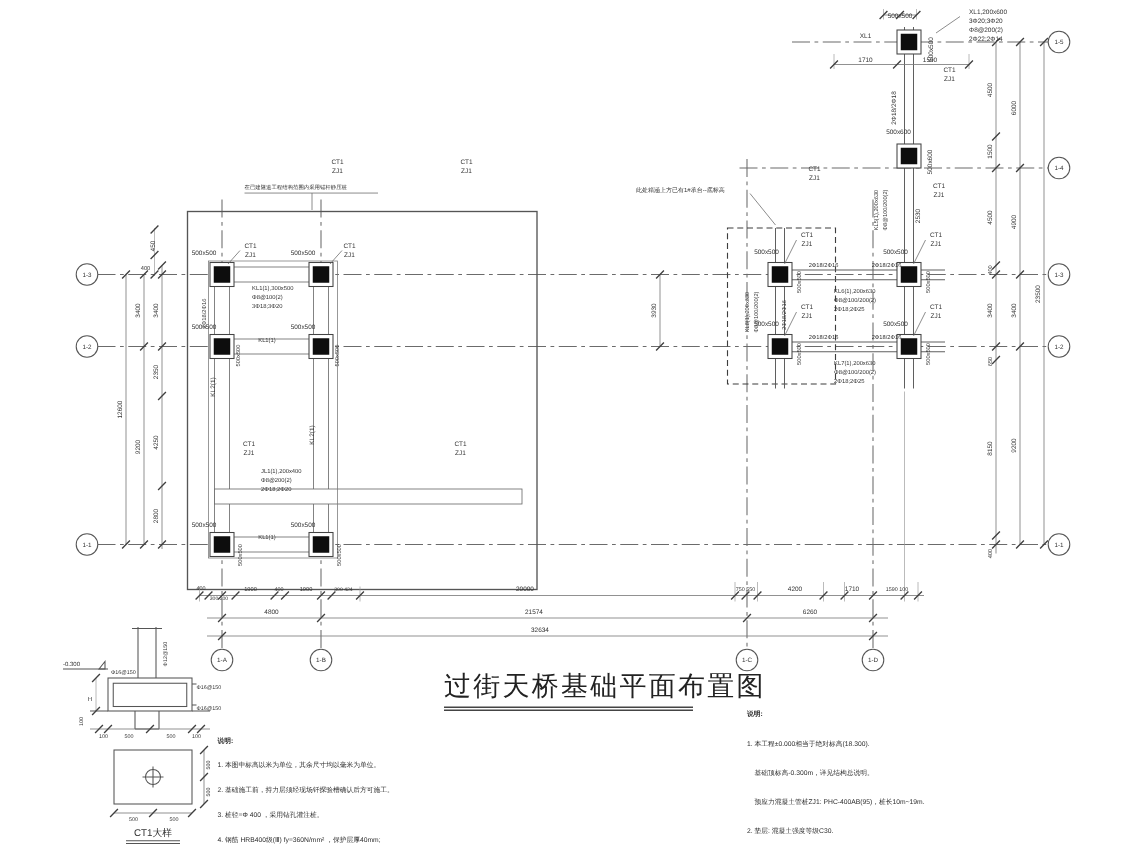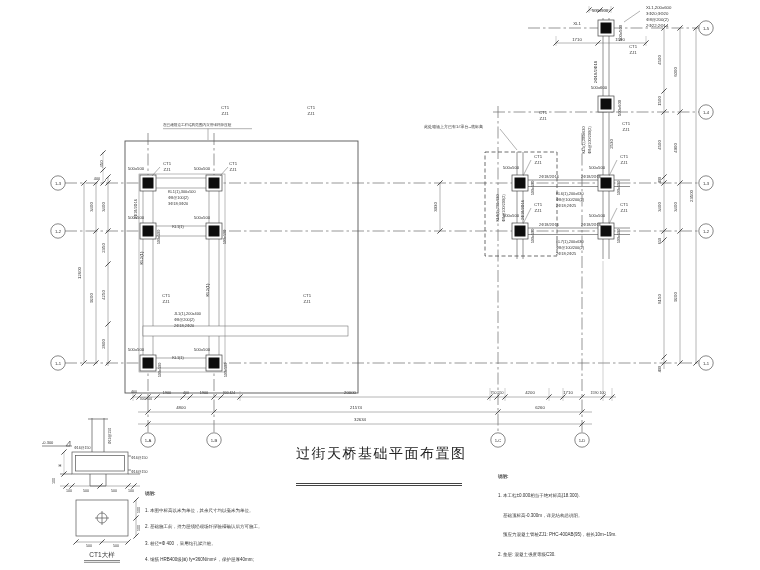--- a/index.html
+++ b/index.html
@@ -14,21 +14,21 @@
   .beam{stroke:#5a5a5a;stroke-width:.65;fill:none;}
   .line{stroke:#555;stroke-width:.7;fill:none;}
   .dash{stroke:#3d3d3d;stroke-width:.75;stroke-dasharray:4 2.5;fill:none;}
   .ext{stroke:#9a9a9a;stroke-width:.45;fill:none;}
   .strip{fill:#fff;stroke:#6a6a6a;stroke-width:.55;}
   .colbox{fill:#fff;stroke:#444;stroke-width:.7;}
   .colcore{fill:#0d0d0d;stroke:none;}
   .pad{fill:url(#hatch);stroke:#555;stroke-width:.9;}
   .padframe{fill:none;stroke:#777;stroke-width:.5;}
   .title{position:absolute;left:296px;top:445px;width:166px;text-align:center;
-         font-size:14px;letter-spacing:1.5px;color:#222;padding-bottom:20px;
+         font-size:18px;letter-spacing:1.5px;color:#222;padding-bottom:2px;
          border-bottom:3px double #444;white-space:nowrap;}
   .notes{position:absolute;transform:scale(.5);transform-origin:0 0;
          font-size:9px;line-height:11px;white-space:pre;color:#2e2e2e;}
   .notes.nl{left:145px;top:480px;width:432px;}
   .notes.nr{left:498px;top:460px;width:470px;line-height:13px;}
   .notes .nt{font-weight:bold;}
 </style>
 </head>
 <body>
 

